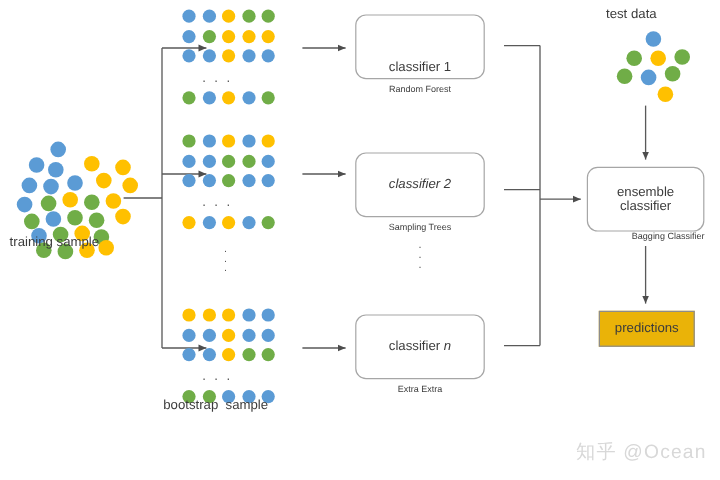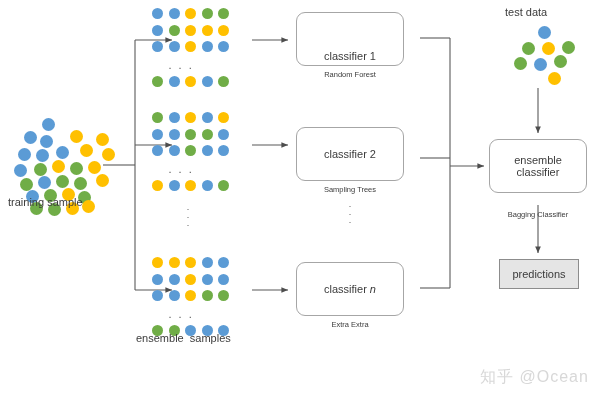--- a/index.html
+++ b/index.html
@@ -26,21 +26,21 @@
   .dots-h{font-size:11px;color:#555;letter-spacing:2px;}
   .dots-v{font-size:9px;color:#555;line-height:8px;text-align:center;}
 
   .rbox{
     position:absolute;border:1px solid #a6a6a6;border-radius:9px;
     background:#fff;box-sizing:border-box;
     display:flex;align-items:center;justify-content:center;
     text-align:center;
   }
   .sbox{
-    position:absolute;border:1px solid #8c8c8c;background:#e5e5e5;
+    position:absolute;border:1px solid #8c8c8c;background:#eab308;
     box-sizing:border-box;display:flex;align-items:center;justify-content:center;
   }
   .dot{position:absolute;border-radius:50%;}
 </style>
 </head>
 <body>
 
 <div id="stage">
 
   <svg class="layer">
@@ -183,46 +183,46 @@
         <div class="dot" style="left: 0px; top: 31px; width: 13px; height: 13px; background: rgb(112, 173, 71);"></div>
         <div class="dot" style="left: 20px; top: 32px; width: 13px; height: 13px; background: rgb(91, 155, 213);"></div>
         <div class="dot" style="left: 40px; top: 29px; width: 13px; height: 13px; background: rgb(112, 173, 71);"></div>
         <div class="dot" style="left: 34px; top: 46px; width: 13px; height: 13px; background: rgb(255, 192, 0);"></div>
       </div>
     </div>
 
 
   <div class="txt cluster-label" style="left:8px;top:196px;">training sample</div>
 
-  <div class="txt cluster-label" style="left:136px;top:332px;">ensemble  samples</div>
+  <div class="txt cluster-label" style="left:136px;top:332px;">bootstrap  sample</div>
 
   <div class="txt cluster-label" style="left:505px;top:6px;text-align:center;">test data</div>
 
   <div class="txt dots-v" style="left:183px;top:203px;width:10px;">.<br>.<br>.</div>
 
   <div class="txt dots-v" style="left:345px;top:200px;width:10px;">.<br>.<br>.</div>
 
   <div id="box-layer">
       <div class="rbox" style="left: 296px; top: 12px; width: 108px; height: 54px;">
         <span class="box-label" style="white-space: pre-line; margin-top: 33px;">classifier 1</span>
       </div>
       <div class="txt small-label" style="left: 296px; top: 70px; width: 108px; text-align: center;">Random Forest</div>
       <div class="rbox" style="left: 296px; top: 127px; width: 108px; height: 54px;">
-        <span class="box-label" style="white-space: pre-line;">classifier 2</span>
+        <span class="box-label" style="white-space: pre-line; font-style: italic;">classifier 2</span>
       </div>
       <div class="txt small-label" style="left: 296px; top: 185px; width: 108px; text-align: center;">Sampling Trees</div>
       <div class="rbox" style="left: 296px; top: 262px; width: 108px; height: 54px;">
         <span class="box-label" style="white-space: pre-line;">classifier <i>n</i></span>
       </div>
       <div class="txt small-label" style="left: 296px; top: 320px; width: 108px; text-align: center;">Extra Extra</div>
       <div class="rbox" style="left: 489px; top: 139px; width: 98px; height: 54px;">
         <span class="box-label" style="white-space: pre-line;">ensemble
 classifier</span>
       </div>
-      <div class="txt small-label" style="left: 489px; top: 210px; width: 98px; text-align: center;">Bagging Classifier</div>
+      <div class="txt small-label" style="left: 489px; top: 192px; width: 98px; text-align: right;">Bagging Classifier</div>
       <div class="sbox" style="left: 499px; top: 259px; width: 80px; height: 30px;">
         <span class="box-label" style="white-space: pre-line;">predictions</span>
       </div>
     </div>
 
 
   <div class="txt watermark" style="left:480px;top:367px;">知乎 @Ocean</div>
 
 </div>
 

